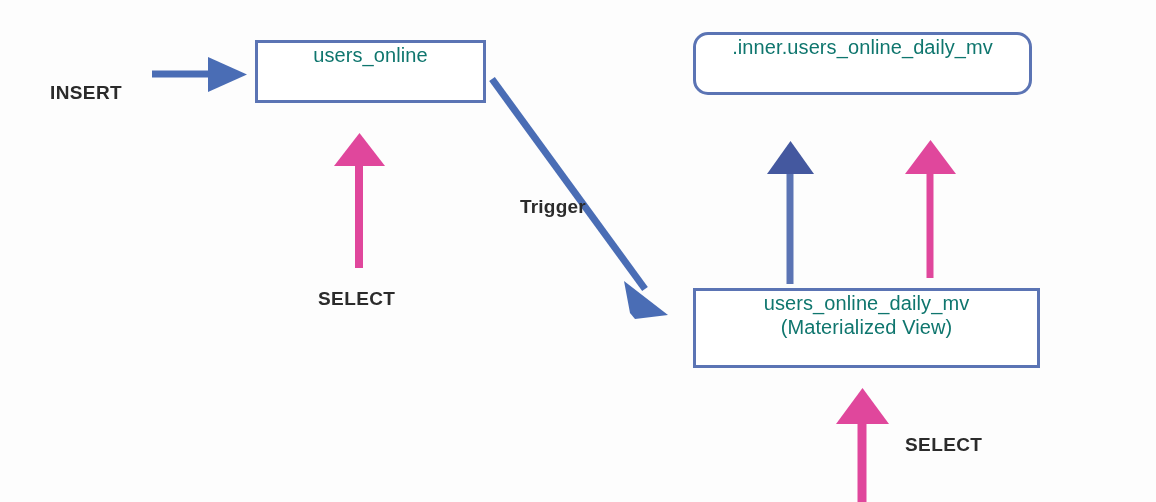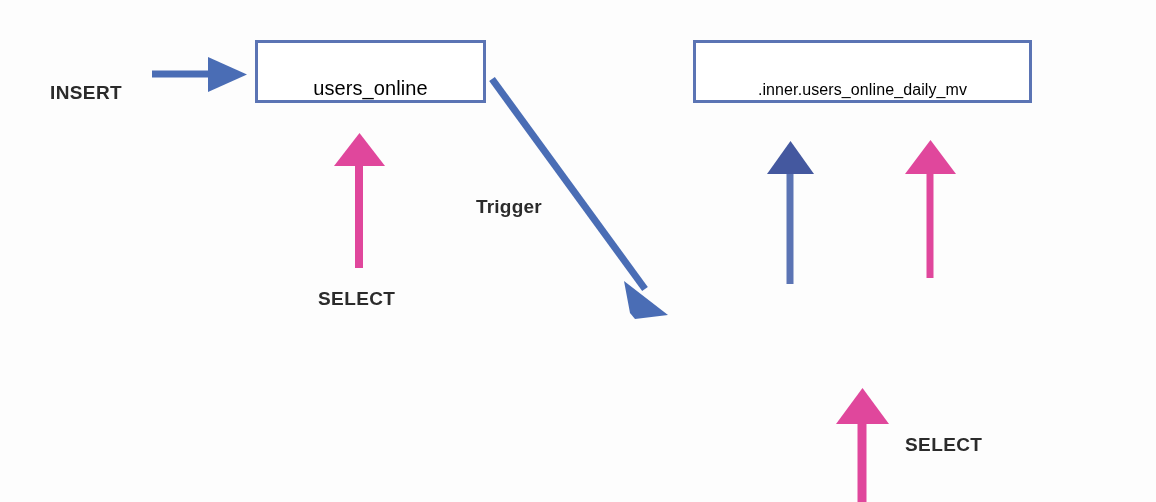--- a/index.html
+++ b/index.html
@@ -28,59 +28,61 @@
 
   
   .node {
     position: absolute;
     box-sizing: border-box;
     background: #ffffff;
     border: 3px solid #5b74b4;
     display: flex;
     flex-direction: column;
     align-items: center;
-    justify-content: flex-end;
+    justify-content: flex-start;
     text-align: center;
-    color: #000000;
+    color: #0f766e;
     letter-spacing: .1px;
   }
   .node .line {
     display: block;
     white-space: nowrap;
     line-height: 1.22;
   }
 
   #node-users-online {
     left: 255px;  top: 40px;
     width: 231px; height: 63px;
     font-size: 20px;
   }
   #node-inner-mv {
-    left: 693px;  top: 40px;
+    left: 693px;  top: 32px;
     width: 339px; height: 63px;
-    font-size: 16px;
+    font-size: 20px;
+    border-radius: 15px;
   }
   #node-mv {
     left: 693px;  top: 288px;
     width: 347px; height: 80px;
     font-size: 20px;
   }
 
   
   .label {
     position: absolute;
     color: #2b2b2b;
     white-space: nowrap;
     font-size: 19px;
     font-weight: 700;
     letter-spacing: .4px;
   }
   .label.soft {
     font-weight: 700;
     letter-spacing: .2px;
+    margin-left: 44px;
   }
   #label-insert   { left: 50px;  top: 62px; margin-top: 20px; }
   #label-select-1 { left: 318px; top: 288px; }
   #label-trigger  { left: 476px; top: 196px; font-weight: 700; }
   #label-select-2 { left: 905px; top: 434px; }
 </style>
 </head>
 <body>
 
 <div id="canvas">
@@ -119,20 +121,24 @@
   </svg>
 
   <div class="node" id="node-users-online">
     <span class="line">users_online</span>
   </div>
 
   <div class="node" id="node-inner-mv">
     <span class="line">.inner.users_online_daily_mv</span>
   </div>
 
+  <div class="node" id="node-mv">
+    <span class="line">users_online_daily_mv</span>
+    <span class="line">(Materialized View)</span>
+  </div>
 
   <div class="label" id="label-insert">INSERT</div>
 
   <div class="label" id="label-select-1">SELECT</div>
 
   <div class="label soft" id="label-trigger">Trigger</div>
 
   <div class="label" id="label-select-2">SELECT</div>
 
 </div>

